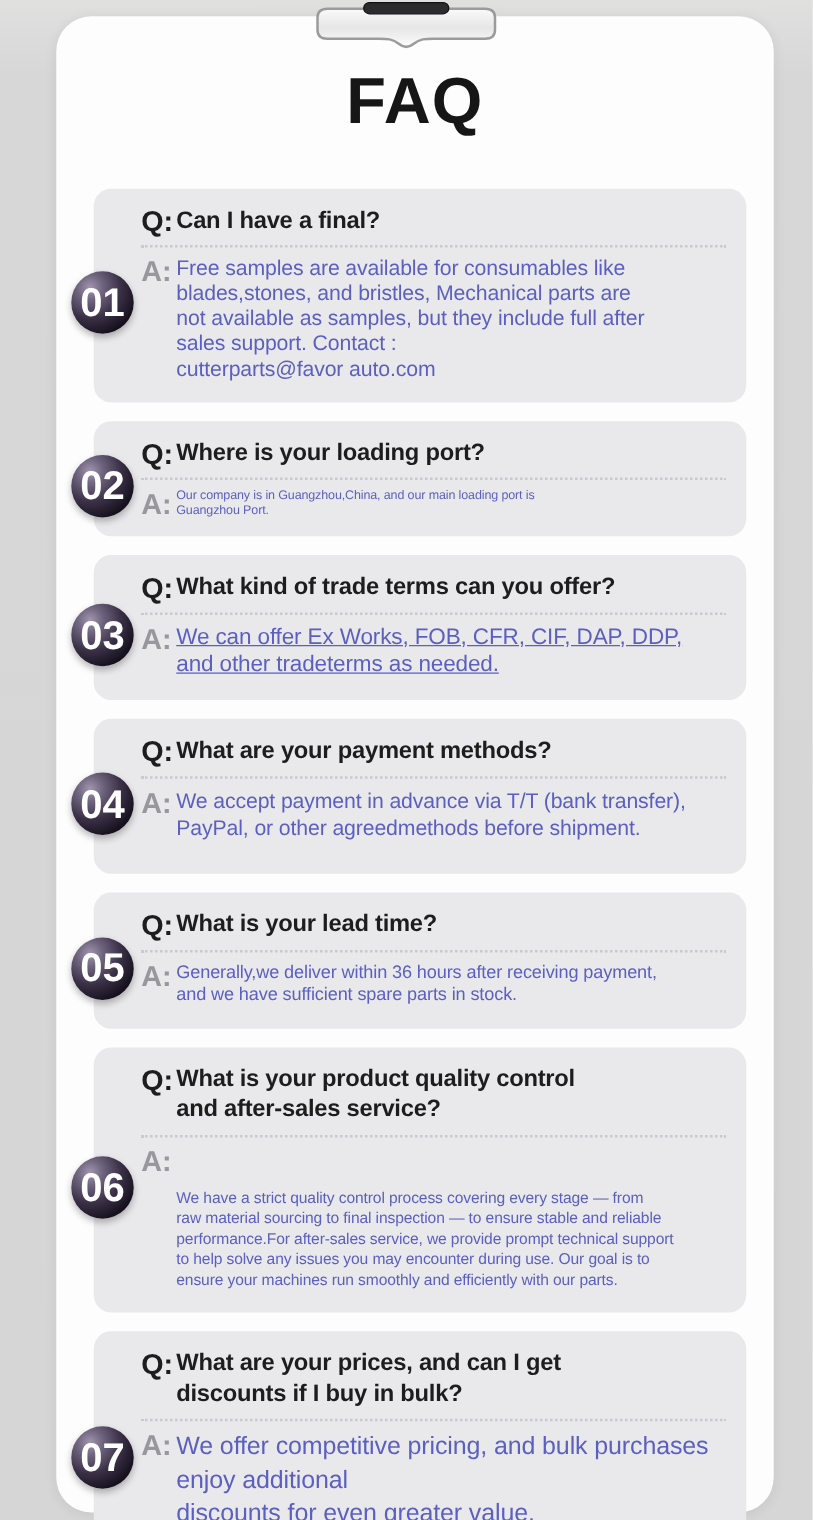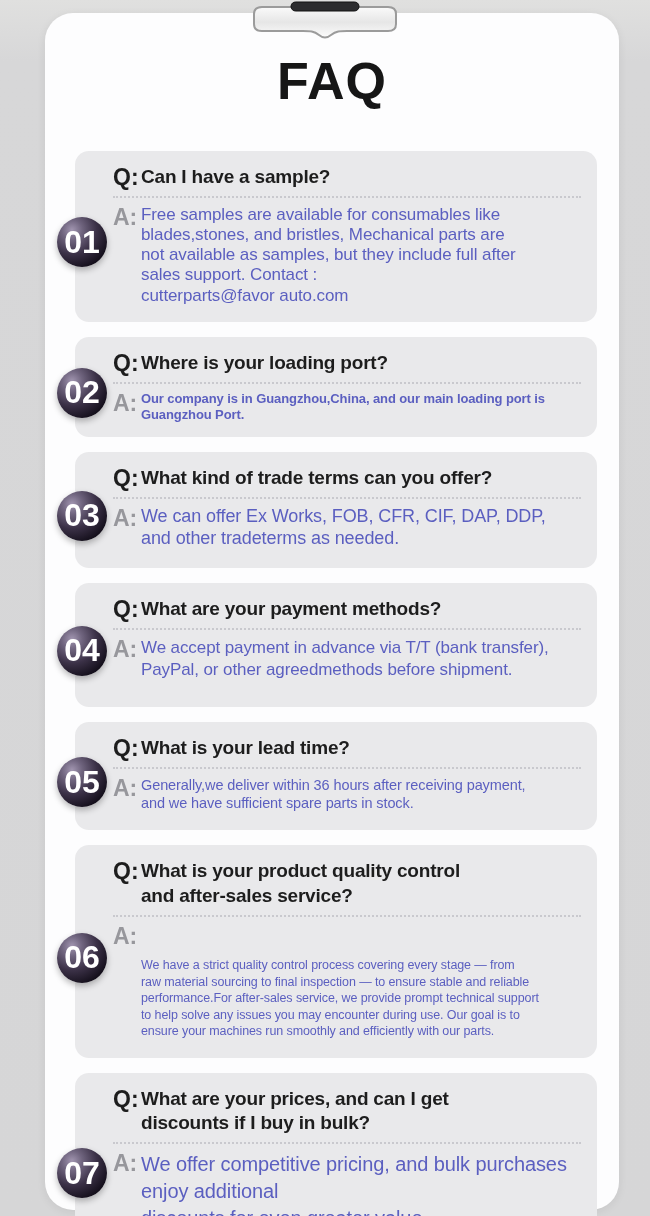--- a/index.html
+++ b/index.html
@@ -52,23 +52,23 @@
     margin:0;font-size:19px;font-weight:700;color:#1d1d1d;
     line-height:1.28;white-space:pre-line;letter-spacing:-0.2px;
   }
   .divider{border:none;border-top:2px dotted #c9c9ce;margin:7px 0;}
   .a-text{
     margin:0;color:#5b5fc0;white-space:pre-line;letter-spacing:-0.1px;
   }
   
   .i1 .a-text{font-size:17px;line-height:1.18;}
   .i1 .qa{padding-bottom:16px;}
-  .i2 .a-text{font-size:13px;line-height:1.22;font-weight:bold;}
+  .i2 .a-text{font-size:10px;line-height:1.22;}
   .i2 .qa{padding-bottom:14px;}
-  .i3 .a-text{font-size:18px;line-height:1.22;}
+  .i3 .a-text{font-size:18px;line-height:1.22;text-decoration:underline;}
   .i4 .a-text{font-size:17px;line-height:1.28;}
   .i4 .qa{padding-bottom:26px;}
   .i5 .a-text{font-size:14.5px;line-height:1.26;}
   .i6 .a-text{font-size:12.5px;line-height:1.32;margin-top:33px;}
   .i6 .qa{padding-bottom:18px;}
   .i7 .a-text{font-size:20px;line-height:1.35;}
   .i7 .qa{padding-bottom:30px;}
 </style>
 </head>
 <body>
@@ -90,21 +90,21 @@
   <div class="board">
     <h1 class="title">FAQ</h1>
 
     <div class="items">
 
       <section class="item i1">
         <div class="badge">01</div>
         <div class="qa">
           <div class="row">
             <span class="lbl q-lbl">Q:</span>
-            <h2 class="q-text">Can I have a sample?</h2>
+            <h2 class="q-text">Can I have a final?</h2>
           </div>
           <hr class="divider">
           <div class="row">
             <span class="lbl a-lbl">A:</span>
             <p class="a-text">Free samples are available for consumables like
 blades,stones, and bristles, Mechanical parts are
 not available as samples, but they include full after
 sales support. Contact :
 cutterparts@favor auto.com</p>
           </div>

